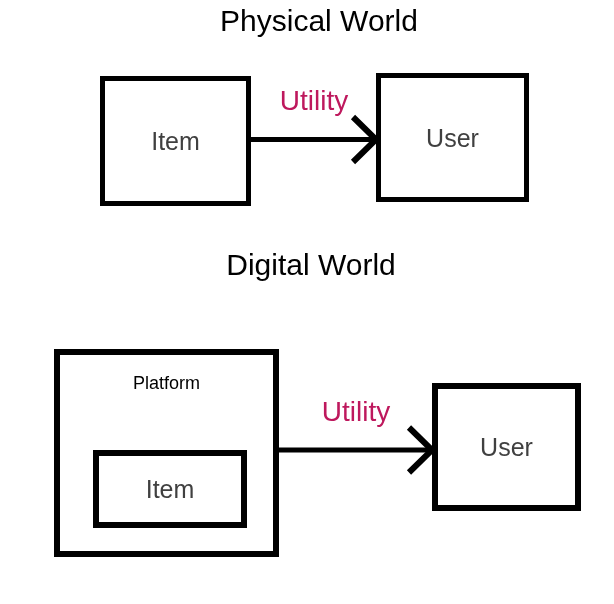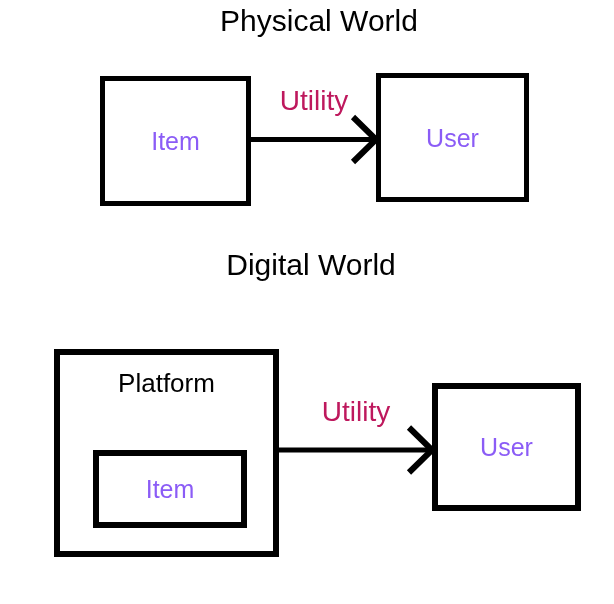--- a/index.html
+++ b/index.html
@@ -32,36 +32,36 @@
     display: flex;
     align-items: center;
     justify-content: center;
   }
   .box--thick {
     border-width: 6px;
   }
   .box-label {
     font-size: 25px;
     line-height: 30px;
-    color: #8b5cf6;
+    color: #404040;
     white-space: nowrap;
   }
   .platform-box {
     position: absolute;
     box-sizing: border-box;
     border: 6px solid #000000;
     background: #ffffff;
   }
   .platform-title {
     position: absolute;
     top: 12px;
     left: 0;
     right: 0;
     text-align: center;
-    font-size: 26px;
+    font-size: 18px;
     line-height: 32px;
     color: #000000;
   }
   .inner-box {
     position: absolute;
     box-sizing: border-box;
     border: 6px solid #000000;
     background: #ffffff;
     display: flex;
     align-items: center;

